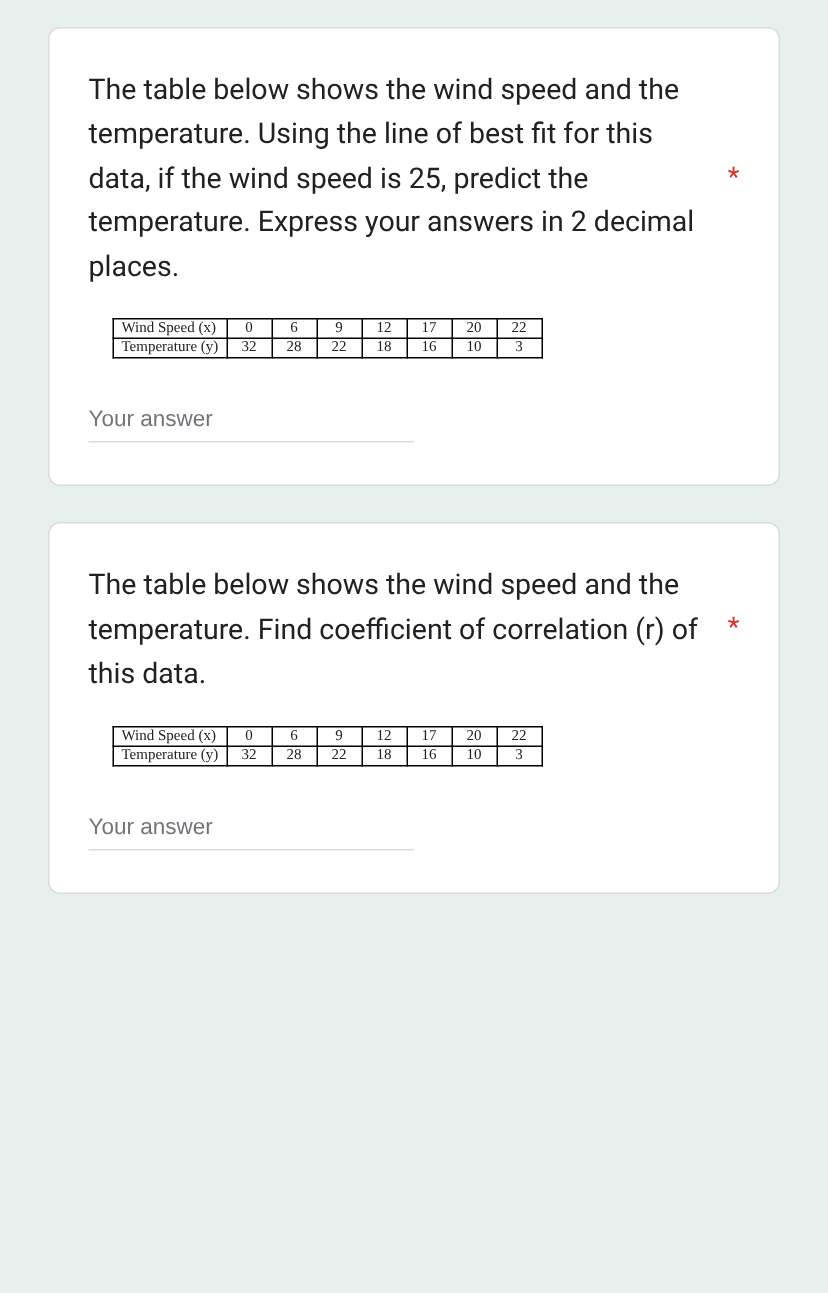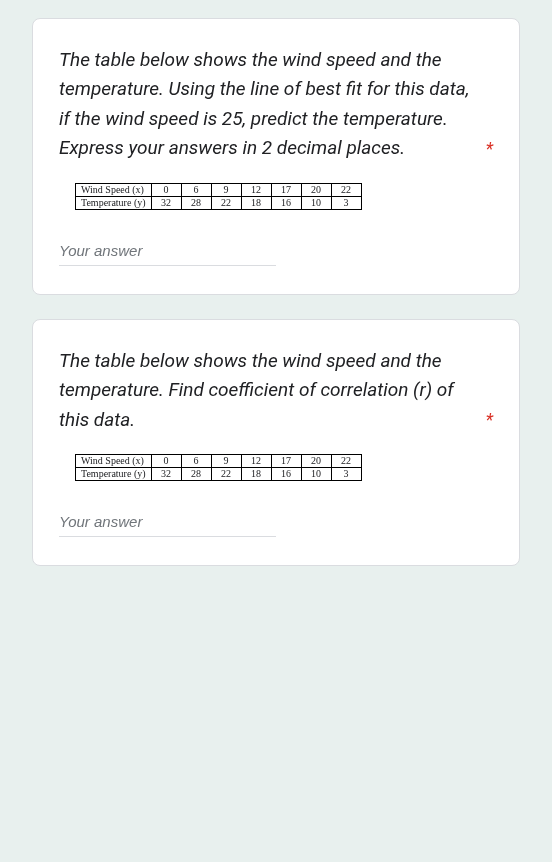--- a/index.html
+++ b/index.html
@@ -12,24 +12,23 @@
   }
   .card {
     background: #fff;
     border: 1px solid #dadce0;
     border-radius: 8px;
     padding: 26px 26px 28px 26px;
     margin-bottom: 24px;
   }
   .question-header {
     display: flex;
-    align-items: flex-end;
+    align-items: center;
     gap: 12px;
     margin-bottom: 20px;
-    font-style: italic;
   }
   .question-text {
     font-size: 19px;
     line-height: 1.55;
     color: #202124;
     flex: 1;
   }
   .required-star {
     color: #d93025;
     font-size: 18px;
@@ -58,21 +57,20 @@
   }
   .answer-input {
     width: 50%;
     border: none;
     border-bottom: 1px solid #dadce0;
     padding: 6px 0;
     font-size: 15px;
     color: #70757a;
     outline: none;
     background: transparent;
-    font-style: italic;
   }
   .answer-input::placeholder {
     color: #70757a;
   }
 </style>
 </head>
 <body>
 
 <div class="card">
   <div class="question-header">

